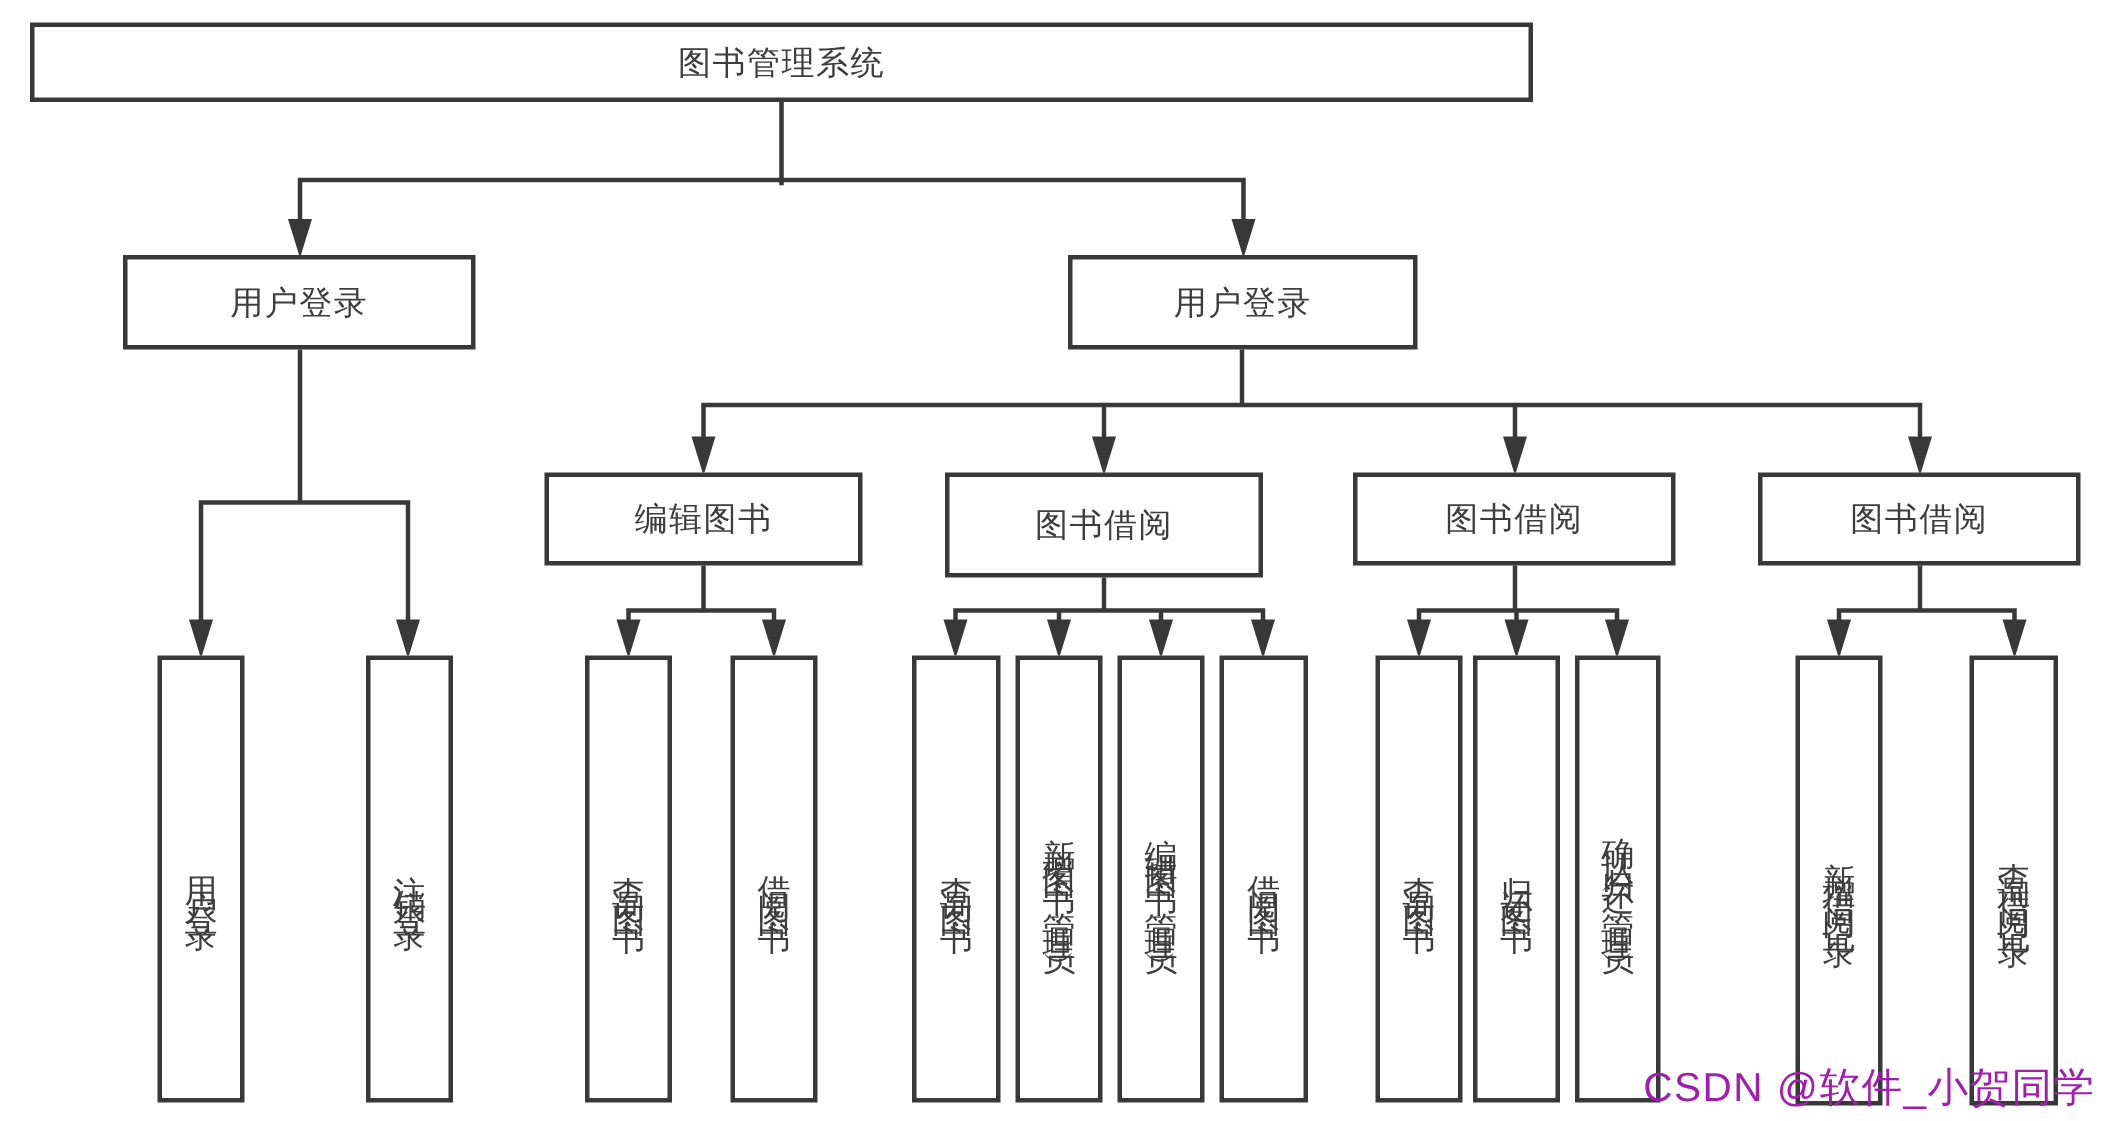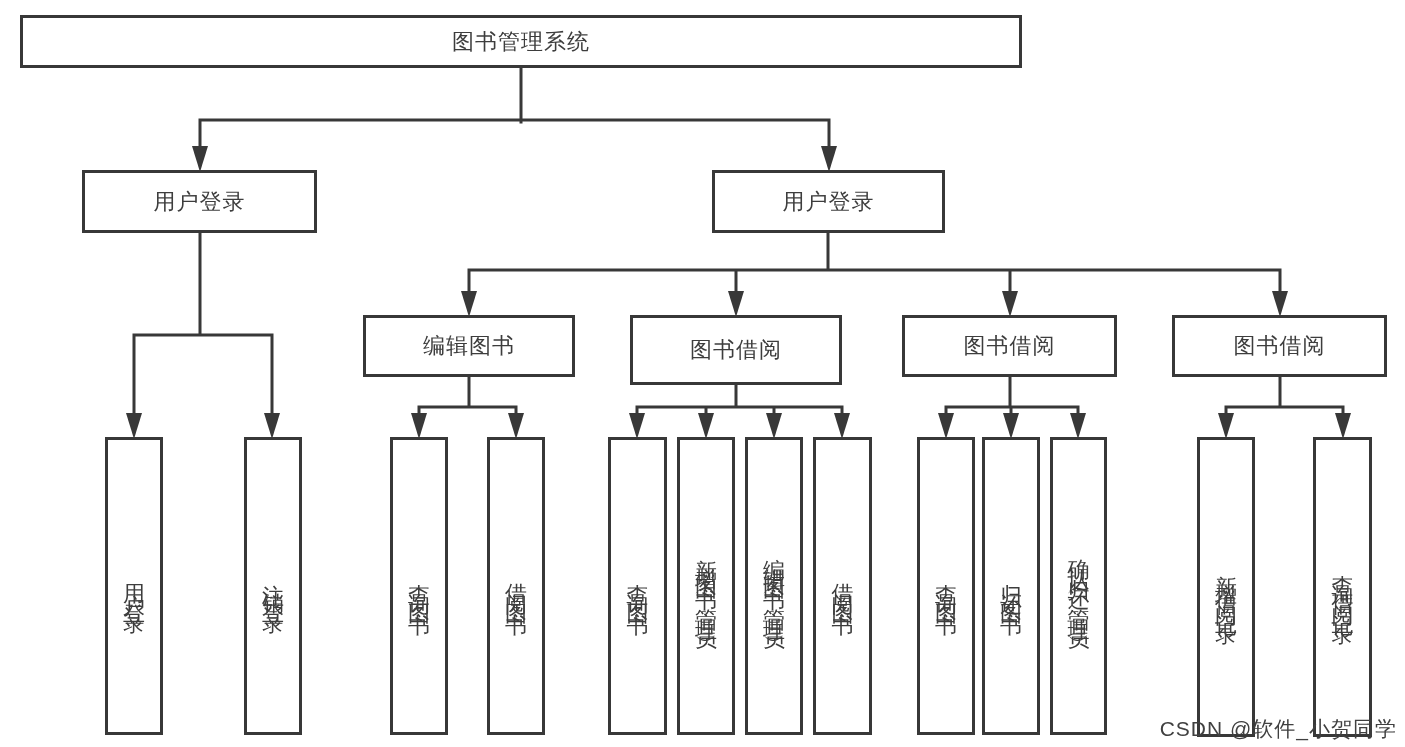--- a/index.html
+++ b/index.html
@@ -11,21 +11,21 @@
   .box{
     position:absolute;background:#ffffff;border:3px solid #383838;
     display:flex;align-items:center;justify-content:center;box-sizing:border-box;
   }
   .hbox{font-size:22px;letter-spacing:1px;white-space:nowrap;}
   .vbox span{
     writing-mode:vertical-rl;text-orientation:mixed;
     font-size:22px;letter-spacing:10px;line-height:1;display:block;
   }
   #watermark{
-    position:absolute;right:8px;bottom:4px;font-size:21px;color:#404040;
+    position:absolute;right:8px;bottom:4px;font-size:27px;color:#a21caf;
     letter-spacing:1px;white-space:nowrap;margin-left:21px;
   }
 </style>
 </head>
 <body>
 
 <div id="canvas">
 
   <svg id="connectors" viewBox="0 0 1405 747" xmlns="http://www.w3.org/2000/svg" aria-hidden="true">
     <path fill="none" stroke="#383838" stroke-width="3" stroke-linecap="square" d="

